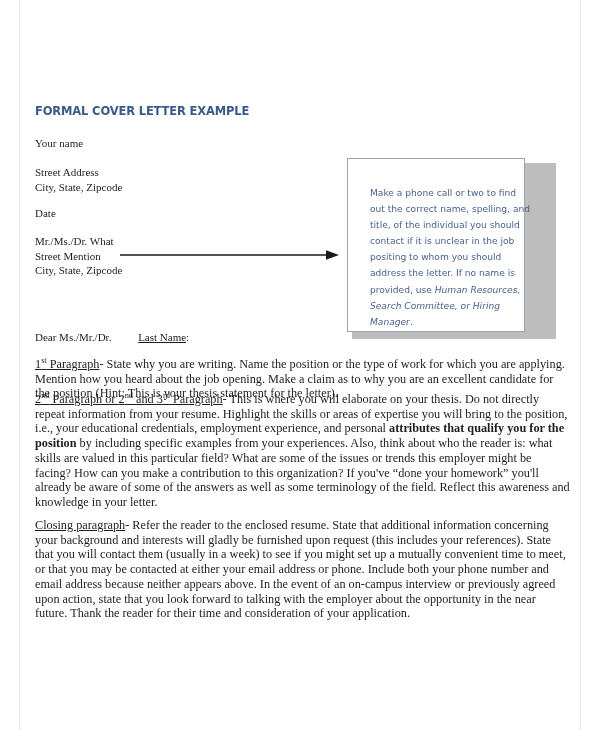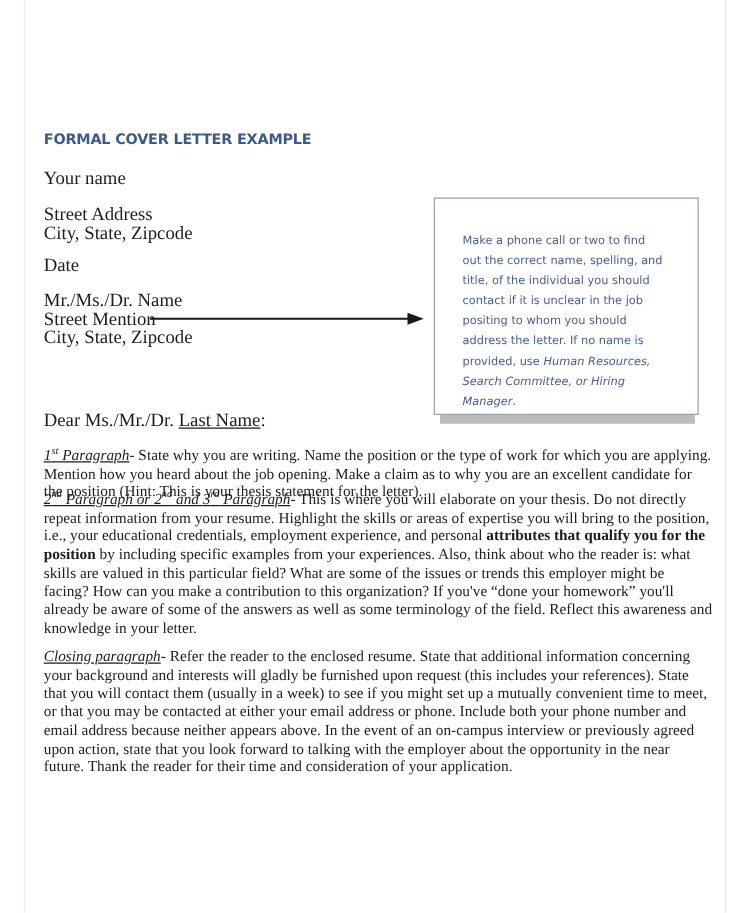--- a/index.html
+++ b/index.html
@@ -42,34 +42,34 @@
     font-weight: bold;
     letter-spacing: -0.15px;
     color: #3a5a8c;
     white-space: nowrap;
   }
 
   
   .block {
     position: absolute;
     left: 35px;
-    font-size: 15px;
+    font-size: 11px;
     line-height: 14.6px;
     color: #1d1d1d;
     white-space: nowrap;
   }
   .block .line { display: block; }
 
   .b-yourname  { top: 136px; }
   .b-address   { top: 165px; }
   .b-date      { top: 206px; }
   .b-recipient { top: 234px; }
   .b-salut     { top: 330px; }
 
-  .u { text-decoration: underline; }
+  .u { text-decoration: underline; margin-left: 24px; }
 
   
   .arrow-wrap {
     position: absolute;
     left: 120px;
     top: 248px;
     width: 222px;
     height: 14px;
   }
 
@@ -79,21 +79,21 @@
     left: 352px;
     top: 163px;
     width: 204px;
     height: 176px;
     background: #bdbdbd;
   }
   .callout {
     position: absolute;
     left: 347px;
     top: 158px;
-    width: 212px;
+    width: 178px;
     height: 174px;
     background: #ffffff;
     border: 1px solid #9aa3b0;
     box-sizing: border-box;
     padding-left: 32px;
   }
   .callout-text {
     position: absolute;
     left: 22px;
     top: 26px;
@@ -113,21 +113,20 @@
     font-size: 12.25px;
     line-height: 14.7px;
     color: #1d1d1d;
     text-align: left;
   }
   .p1 { top: 357px; }
   .p2 { top: 392px; }
   .p3 { top: 518px; }
 
   .lead {
-    font-style: italic;
     text-decoration: underline;
   }
   .lead sup {
     font-size: 0.68em;
     vertical-align: super;
     line-height: 0;
   }
   .strong { font-weight: bold; }
 </style>
 </head>
@@ -147,21 +146,21 @@
   <div class="block b-address">
     <span class="line">Street Address</span>
     <span class="line">City, State, Zipcode</span>
   </div>
 
   <div class="block b-date">
     <span class="line">Date</span>
   </div>
 
   <div class="block b-recipient">
-    <span class="line">Mr./Ms./Dr. Name</span>
+    <span class="line">Mr./Ms./Dr. What</span>
     <span class="line">Street Mention</span>
     <span class="line">City, State, Zipcode</span>
   </div>
 
   <div class="arrow-wrap">
     <svg width="222" height="14" viewBox="0 0 222 14">
       <line x1="0" y1="7" x2="207" y2="7" stroke="#1a1a1a" stroke-width="1.6"></line>
       <polygon points="206,2.2 219,7 206,11.8" fill="#1a1a1a"></polygon>
     </svg>
   </div>

